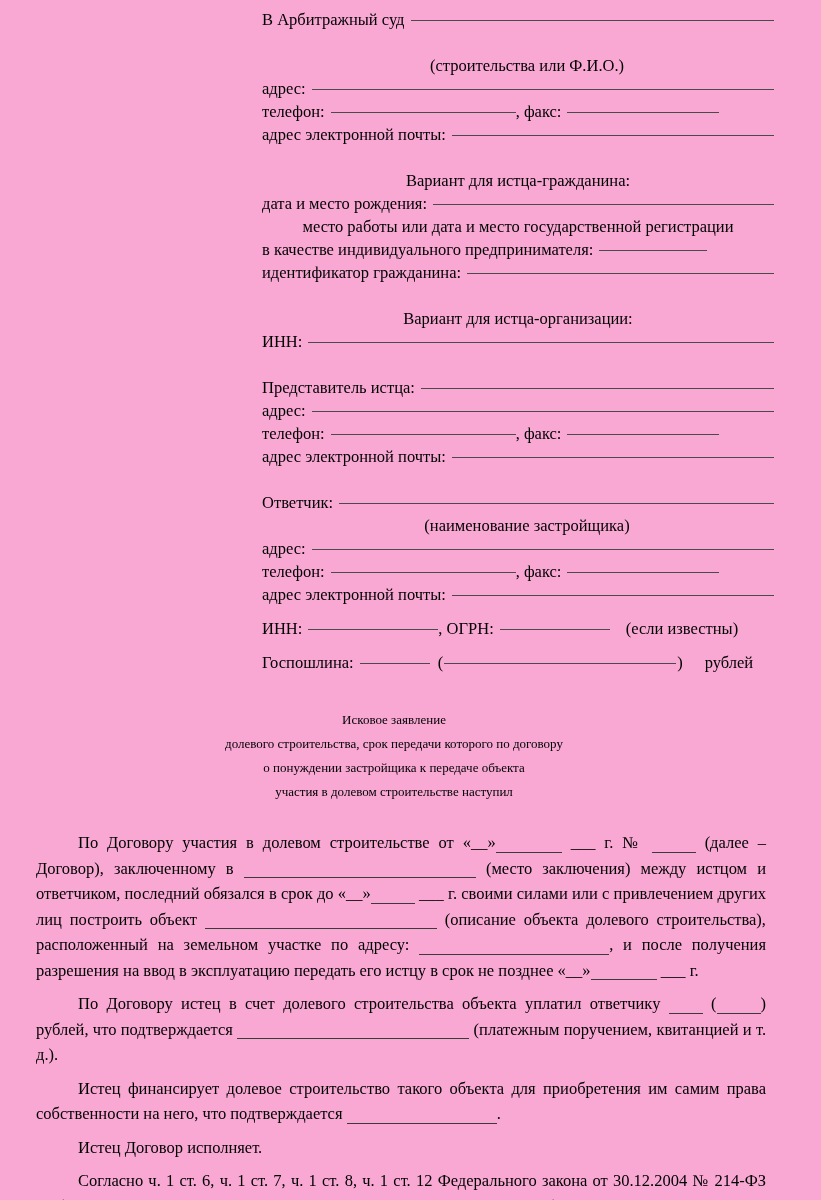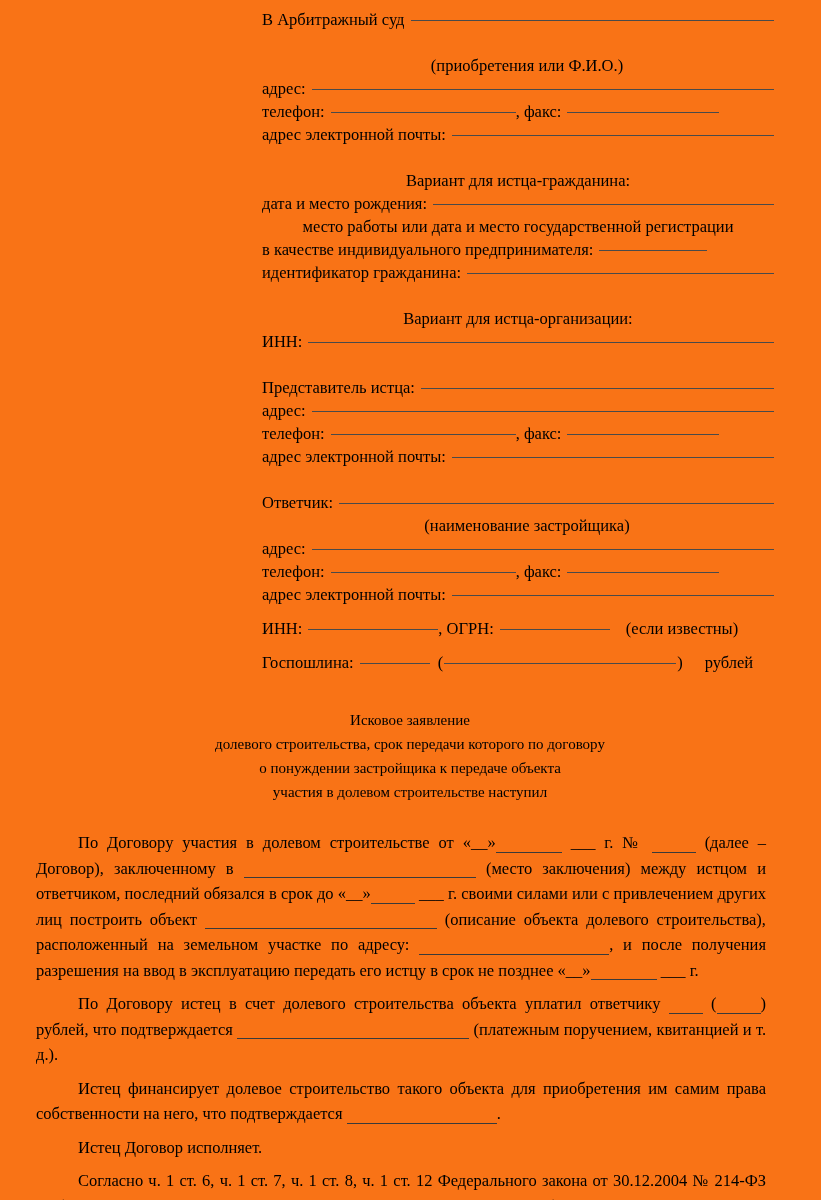--- a/index.html
+++ b/index.html
@@ -12,21 +12,21 @@
     height: 1200px;
     font-family: "Liberation Serif", "DejaVu Serif", serif;
     color: #000000;
     overflow: hidden;
   }
 
   .page {
     position: relative;
     width: 821px;
     height: 1200px;
-    background: #f97316;
+    background: #f9a8d4;
     box-sizing: border-box;
   }
 
   
   .header-block {
     position: absolute;
     left: 262px;
     top: 8px;
     width: 512px;
     font-size: 16.5px;
@@ -71,25 +71,25 @@
   }
 
   .hdr-plain { white-space: nowrap; text-align: center; }
 
   .hdr-gap { height: 23px; }
   .hdr-gap-sm { height: 11px; }
 
   
   .title-block {
     position: absolute;
-    left: 60px;
+    left: 44px;
     top: 708px;
     width: 700px;
     text-align: center;
-    font-size: 15px;
+    font-size: 13px;
     line-height: 24px;
   }
   .title-block div { white-space: nowrap; }
 
   
   .body-block {
     position: absolute;
     left: 28px;
     top: 822px;
     width: 746px;
@@ -125,21 +125,21 @@
   <div class="header-block">
 
     <div class="hdr-line">
       <span class="hdr-label">В Арбитражный суд</span>
       <span class="rule"></span>
     </div>
 
     <div class="hdr-gap"></div>
 
 
-    <div class="hdr-caption">(приобретения или Ф.И.О.)</div>
+    <div class="hdr-caption">(строительства или Ф.И.О.)</div>
 
     <div class="hdr-line">
       <span class="hdr-label">адрес:</span>
       <span class="rule"></span>
     </div>
 
     <div class="hdr-line">
       <span class="hdr-label">телефон:</span>
       <span class="rule w-tel"></span>
       <span class="hdr-sep">, факс:</span>

